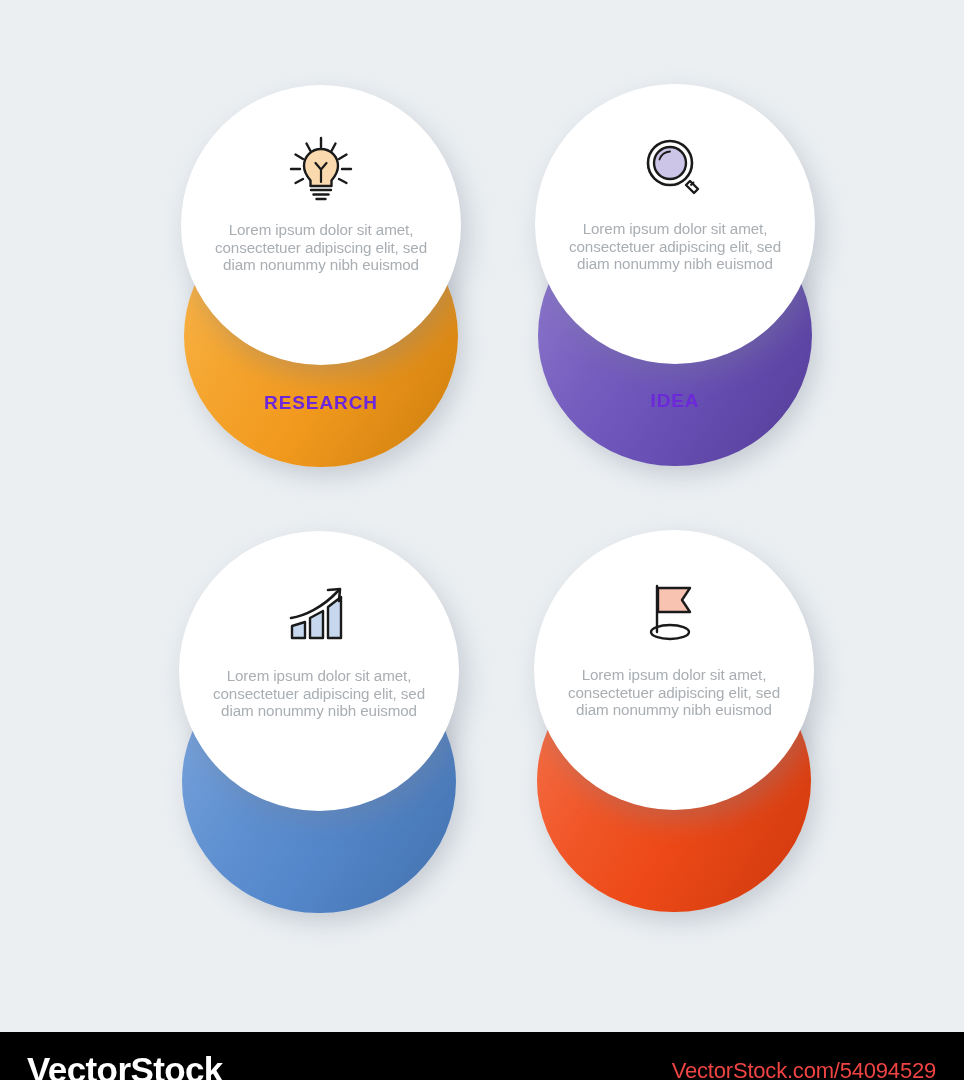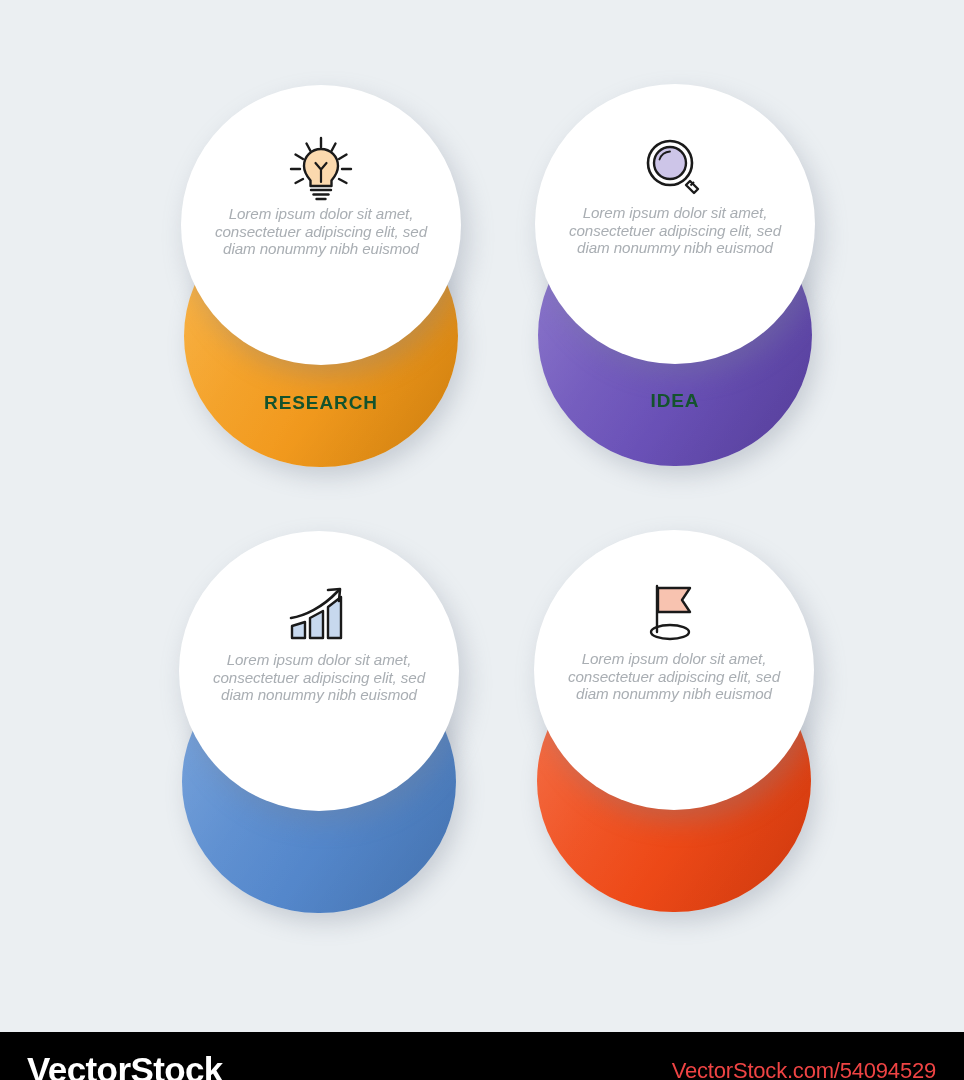--- a/index.html
+++ b/index.html
@@ -73,37 +73,36 @@
   .icon-wrap {
     margin-top: 48px;
     width: 80px;
     height: 72px;
     display: flex;
     align-items: center;
     justify-content: center;
   }
 
   .body-text {
-    margin-top: 0;
+    margin-top: 16px;
     width: 214px;
     text-align: center;
     font-size: 15.2px;
     line-height: 17.5px;
     color: #a9aeb3;
     letter-spacing: -0.1px;
-    font-style: italic;
   }
 
   .label {
     position: absolute;
     left: 0;
     width: 280px;
     top: 307px;
     text-align: center;
-    color: #14532d;
+    color: #6d28d9;
     font-size: 19px;
     font-weight: bold;
     letter-spacing: 0.9px;
   }
 
   
   #unit-research { left: 181px; top: 85px; }
   #unit-idea     { left: 535px; top: 84px; }
   #unit-growth   { left: 179px; top: 531px; }
   #unit-success  { left: 534px; top: 530px; }

